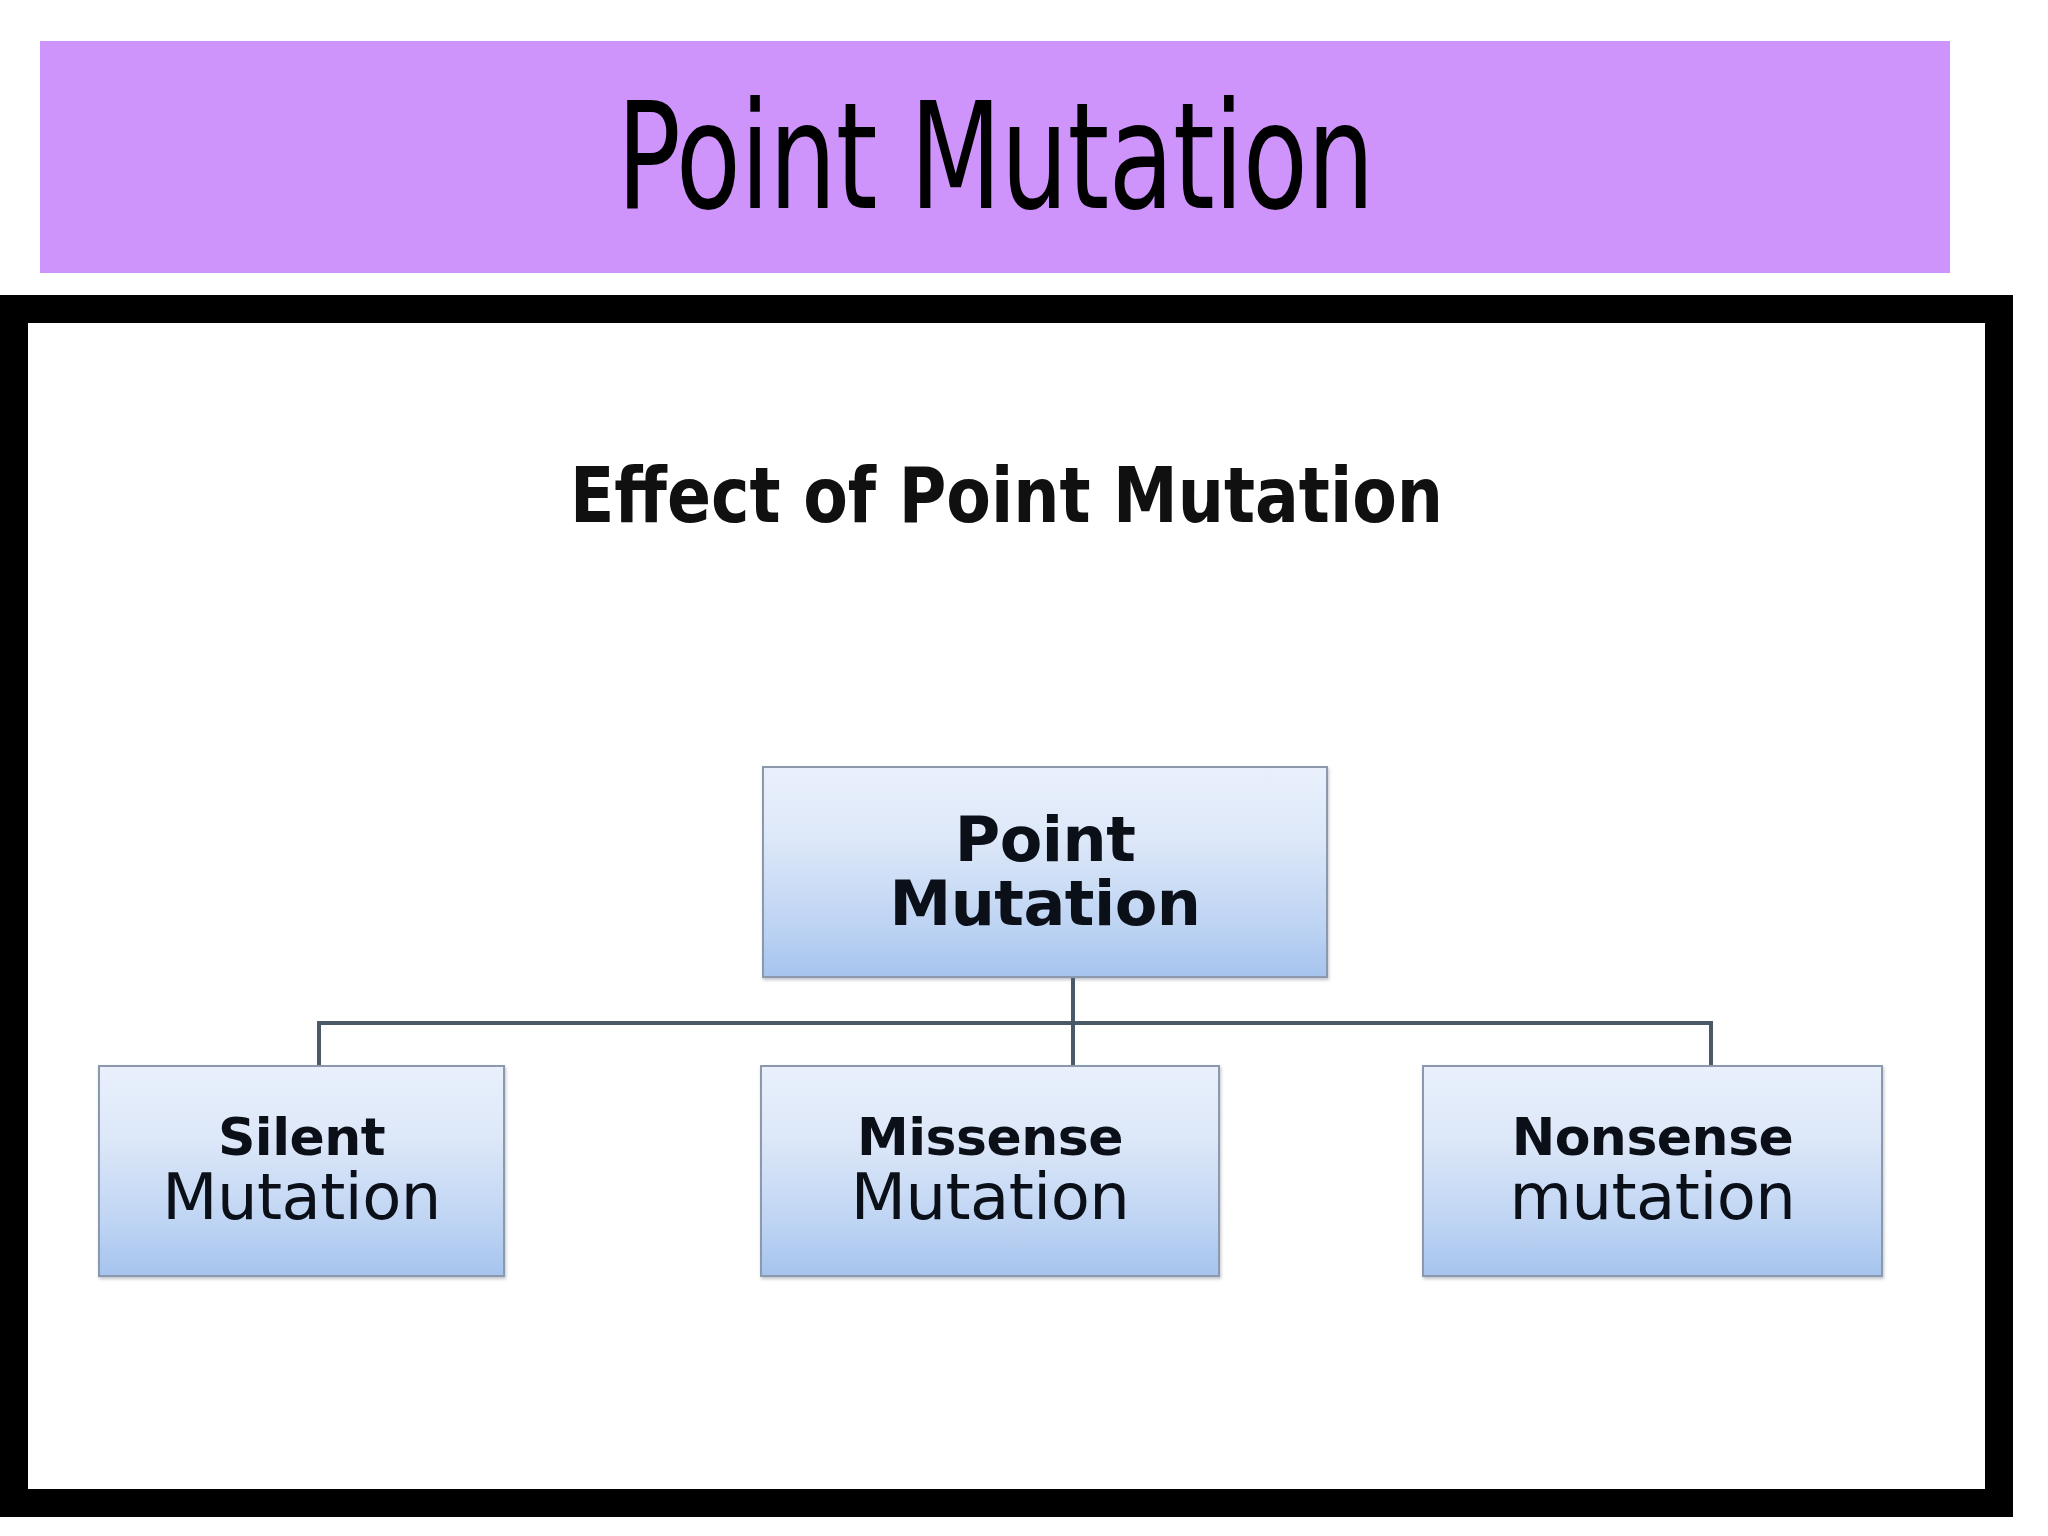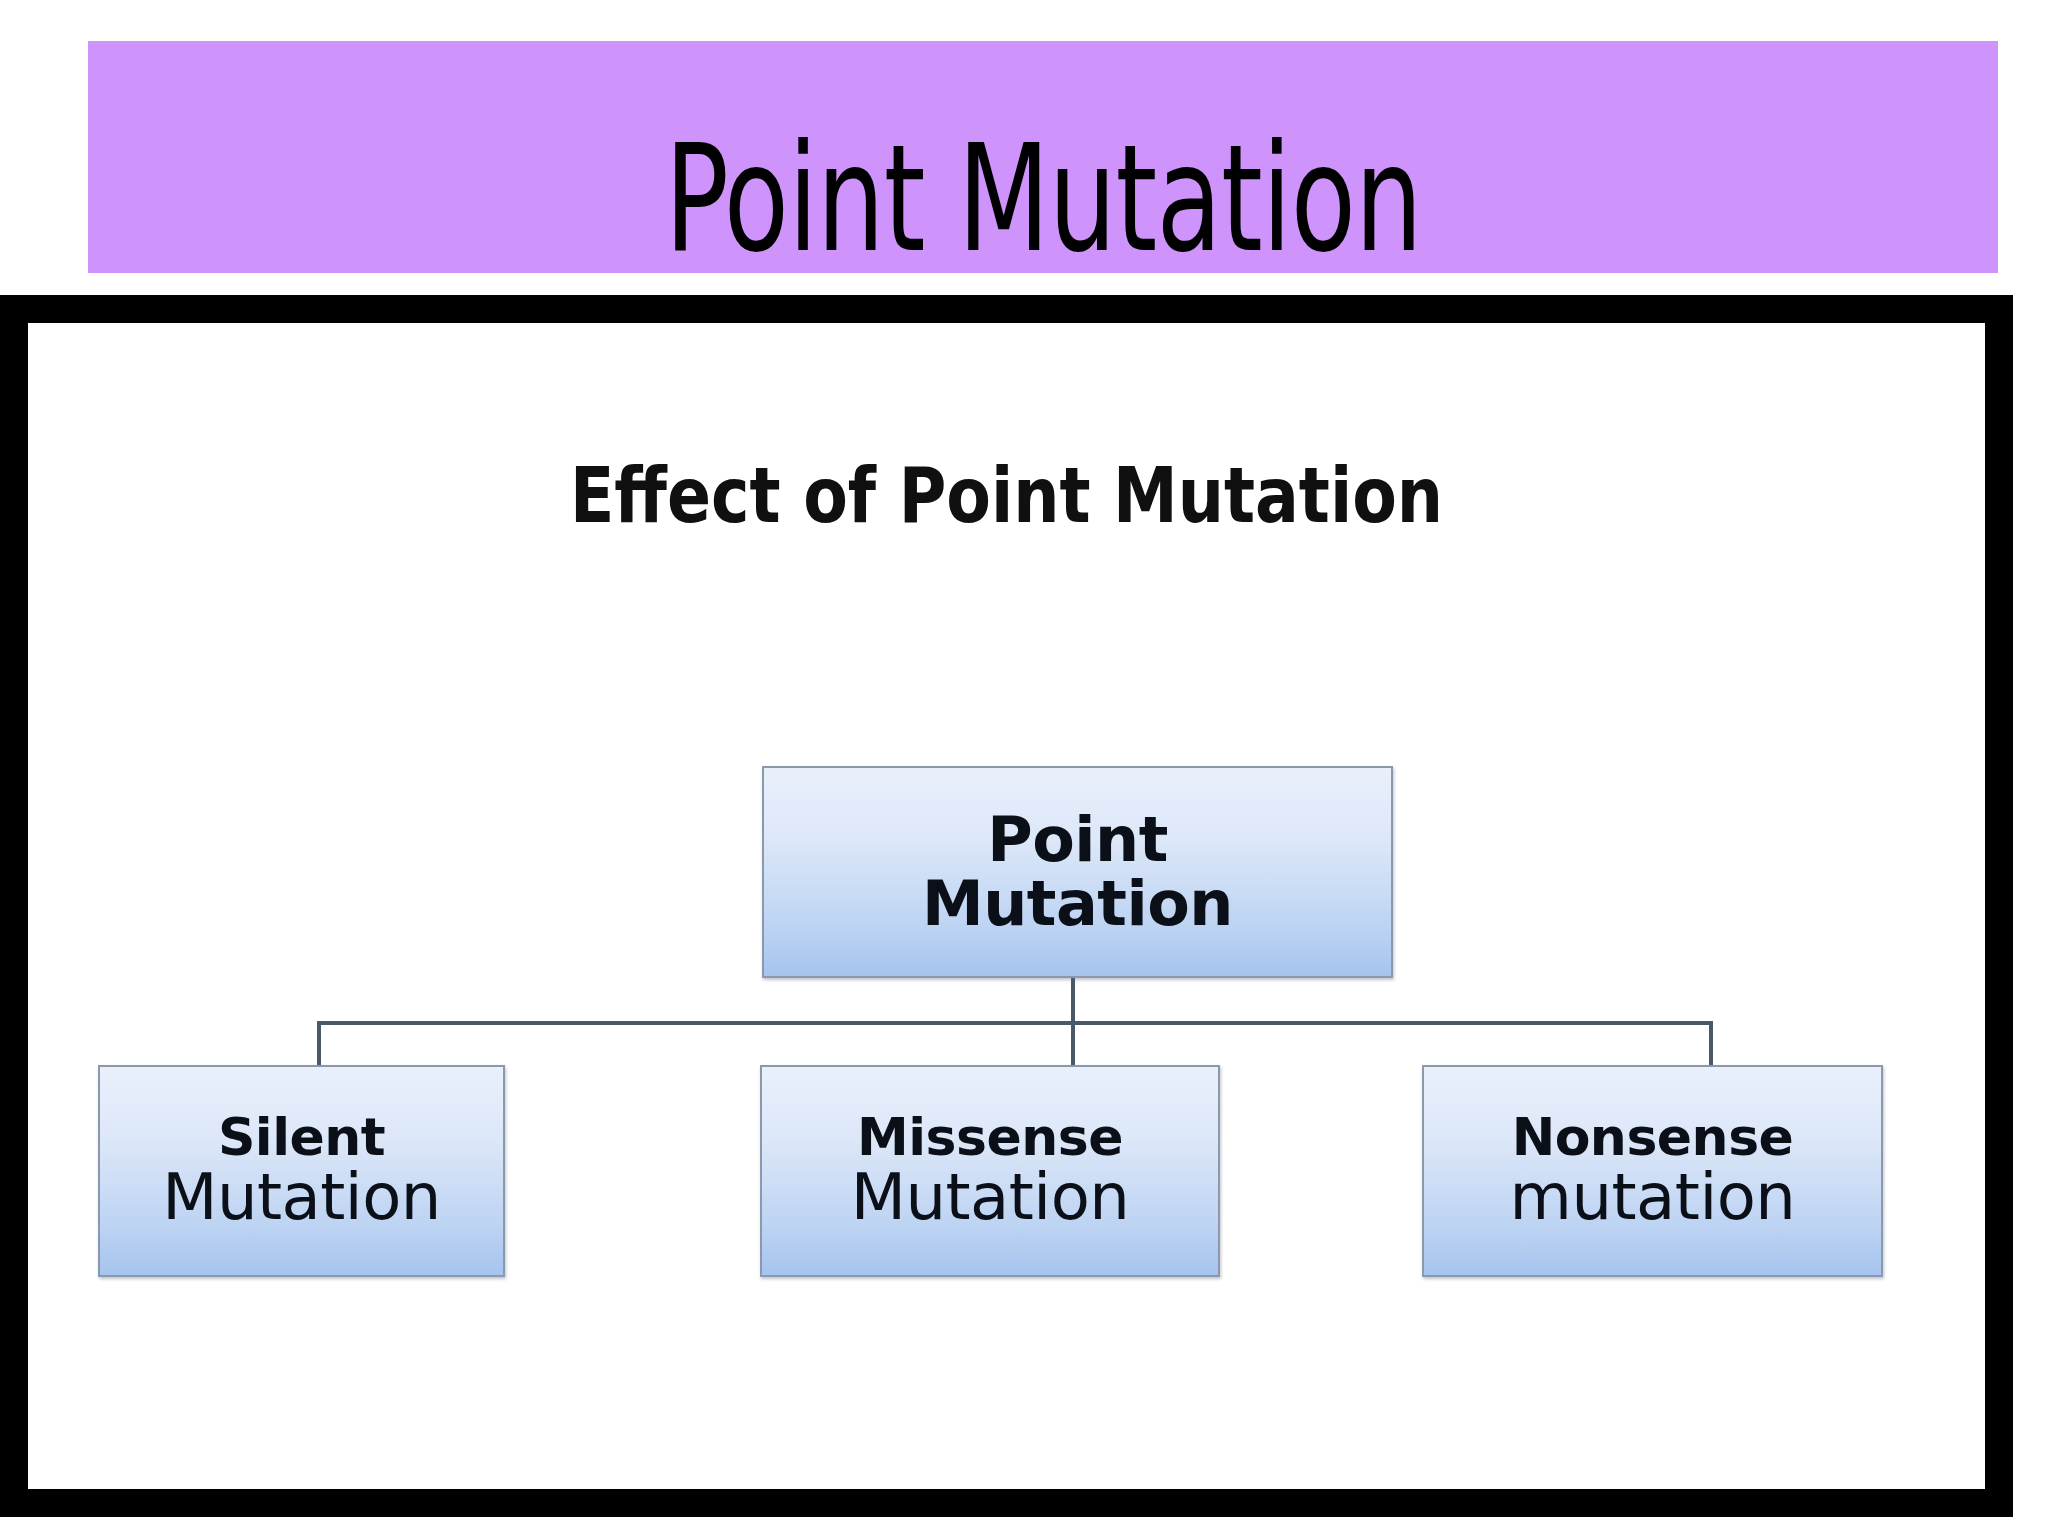--- a/index.html
+++ b/index.html
@@ -18,23 +18,22 @@
 
   
   #title-banner {
     position: absolute;
     left: 40px;
     top: 41px;
     width: 1910px;
     height: 232px;
     background: #CE94FC;
     display: flex;
-    align-items: flex-end;
+    align-items: center;
     justify-content: center;
-    margin-left: 48px;
   }
   #slide-title {
     font-family: "DejaVu Sans Condensed", "Liberation Sans Narrow", "Liberation Sans", sans-serif;
     font-size: 148px;
     font-weight: 300;
     line-height: 1;
     color: #000000;
     letter-spacing: -1px;
     transform: scaleX(0.80);
     transform-origin: center center;
@@ -140,21 +139,21 @@
 
     <div class="connector h-line" style="left:363px; top:698px; width:1322px;"></div>
 
     <div class="connector v-line" style="left:289px; top:698px; height:46px;"></div>
     <div class="connector h-line" style="left:289px; top:698px; width:78px;"></div>
 
     <div class="connector v-line" style="left:1043px; top:698px; height:46px;"></div>
 
     <div class="connector v-line" style="left:1681px; top:698px; height:46px;"></div>
 
-    <div id="box-root" class="flow-box" style="left:734px; top:443px; width:631px; height:212px;">
+    <div id="box-root" class="flow-box" style="left:734px; top:443px; width:566px; height:212px;">
       <span class="flow-line-1">Point</span>
       <span class="flow-line-2">Mutation</span>
     </div>
 
     <div class="flow-box" style="left:70px; top:742px; width:407px; height:212px;">
       <span class="flow-line-1">Silent</span>
       <span class="flow-line-2">Mutation</span>
     </div>
 
     <div class="flow-box" style="left:732px; top:742px; width:460px; height:212px;">

